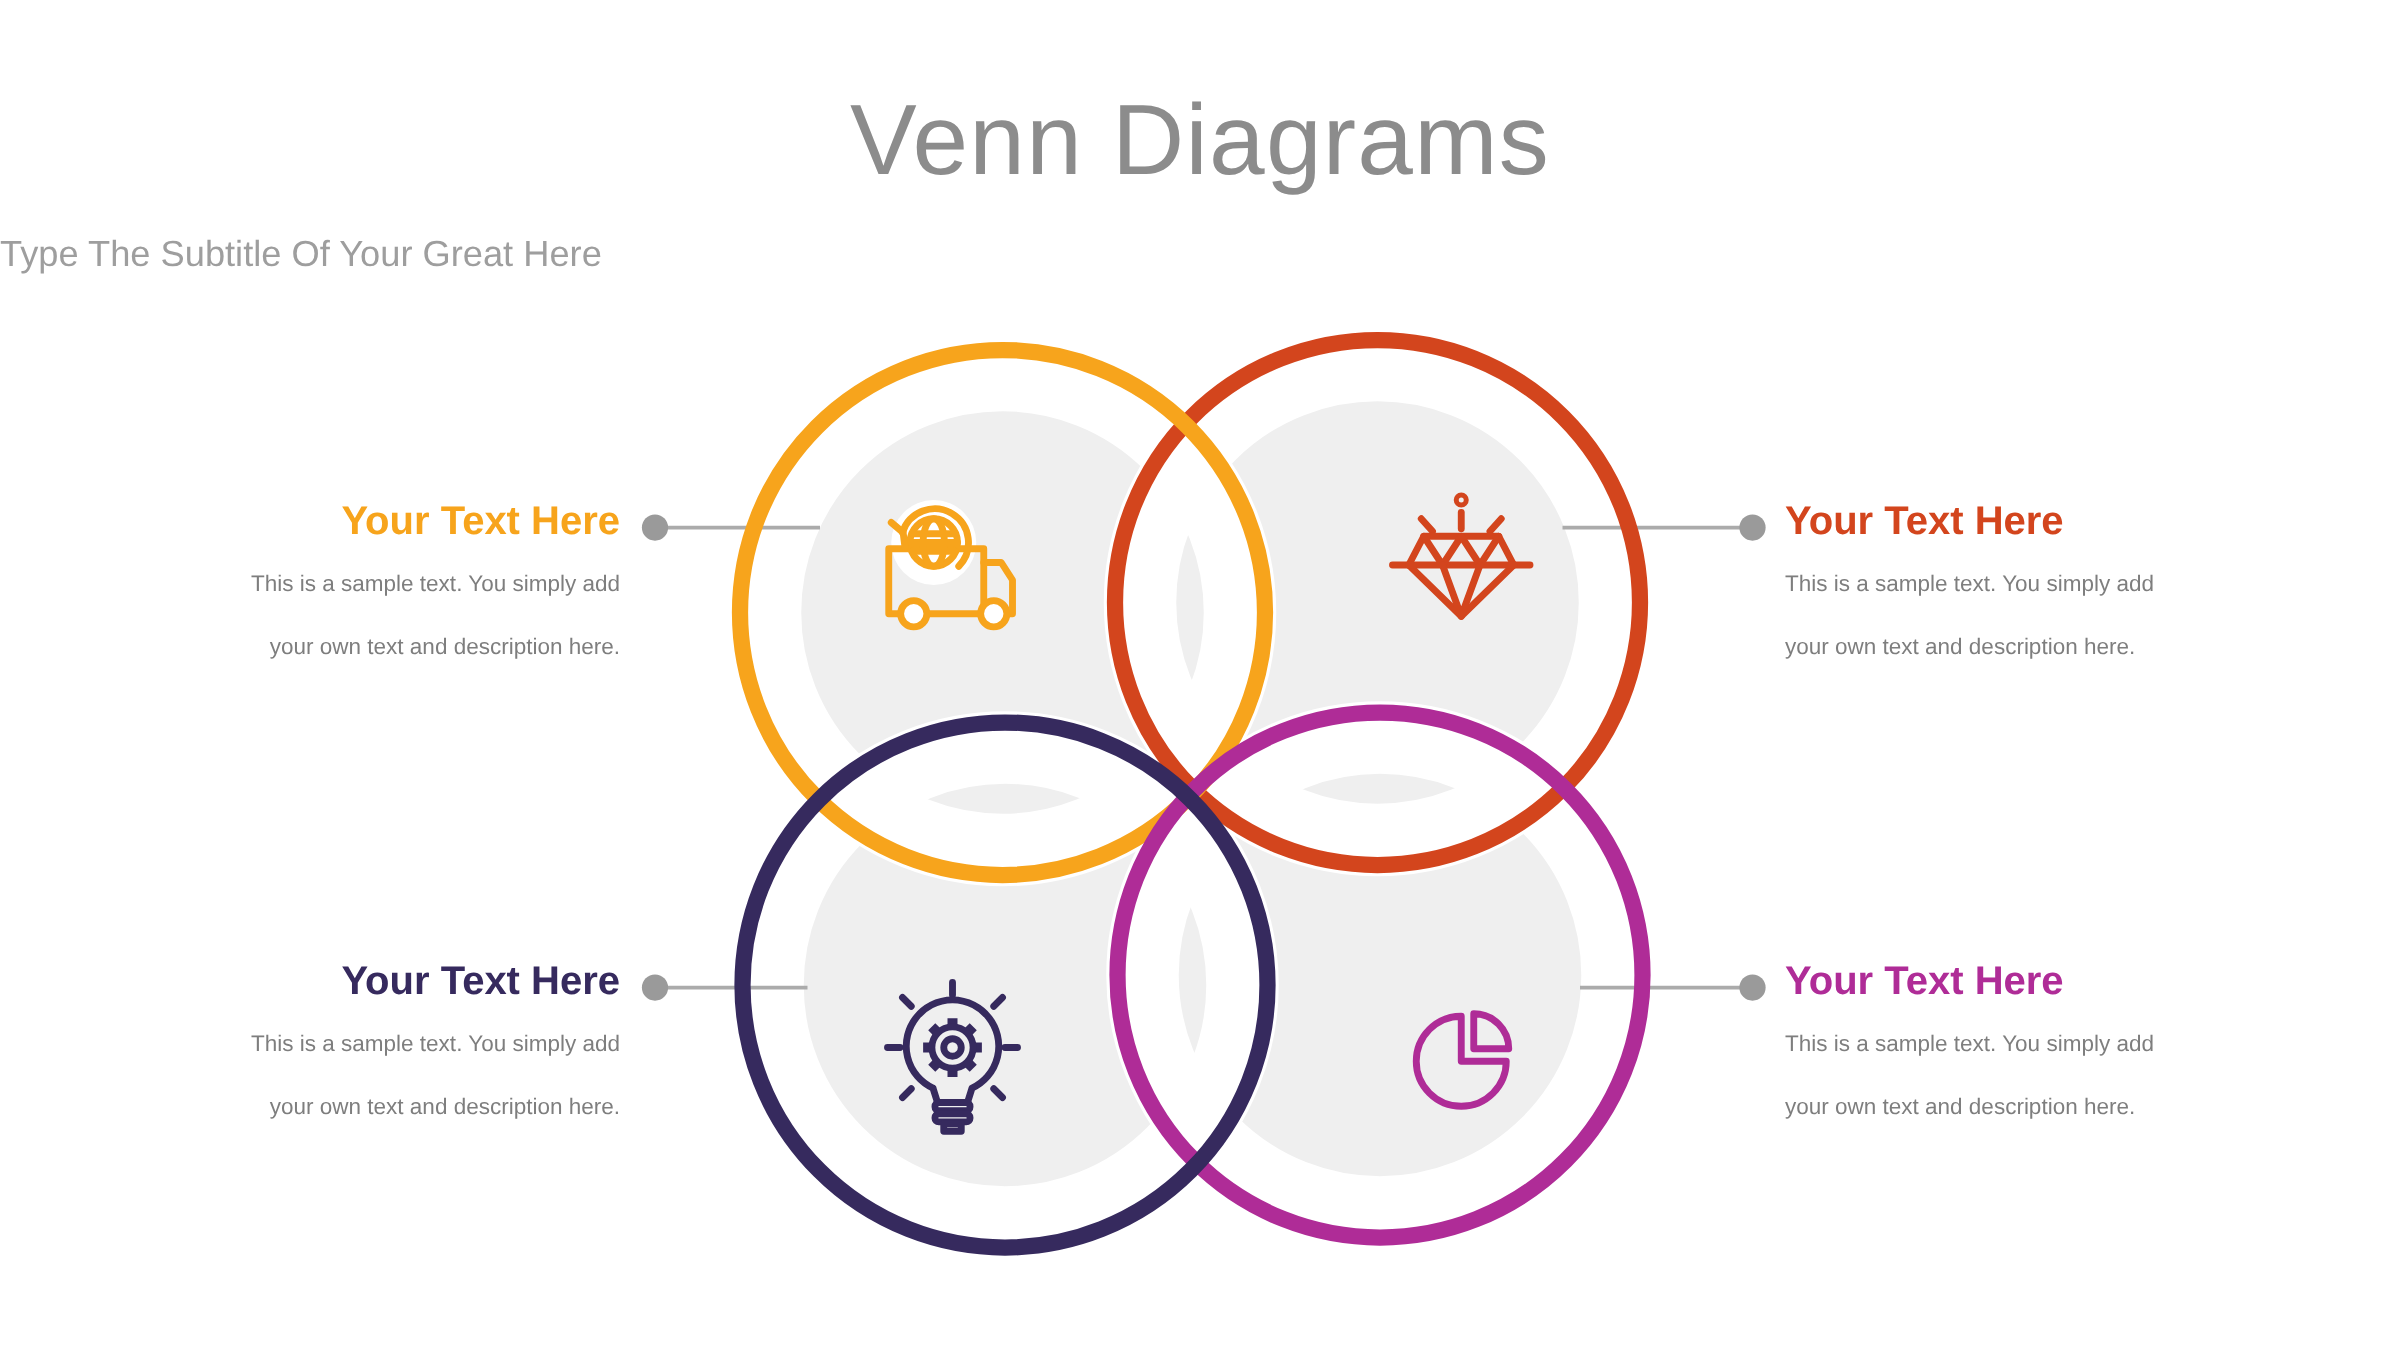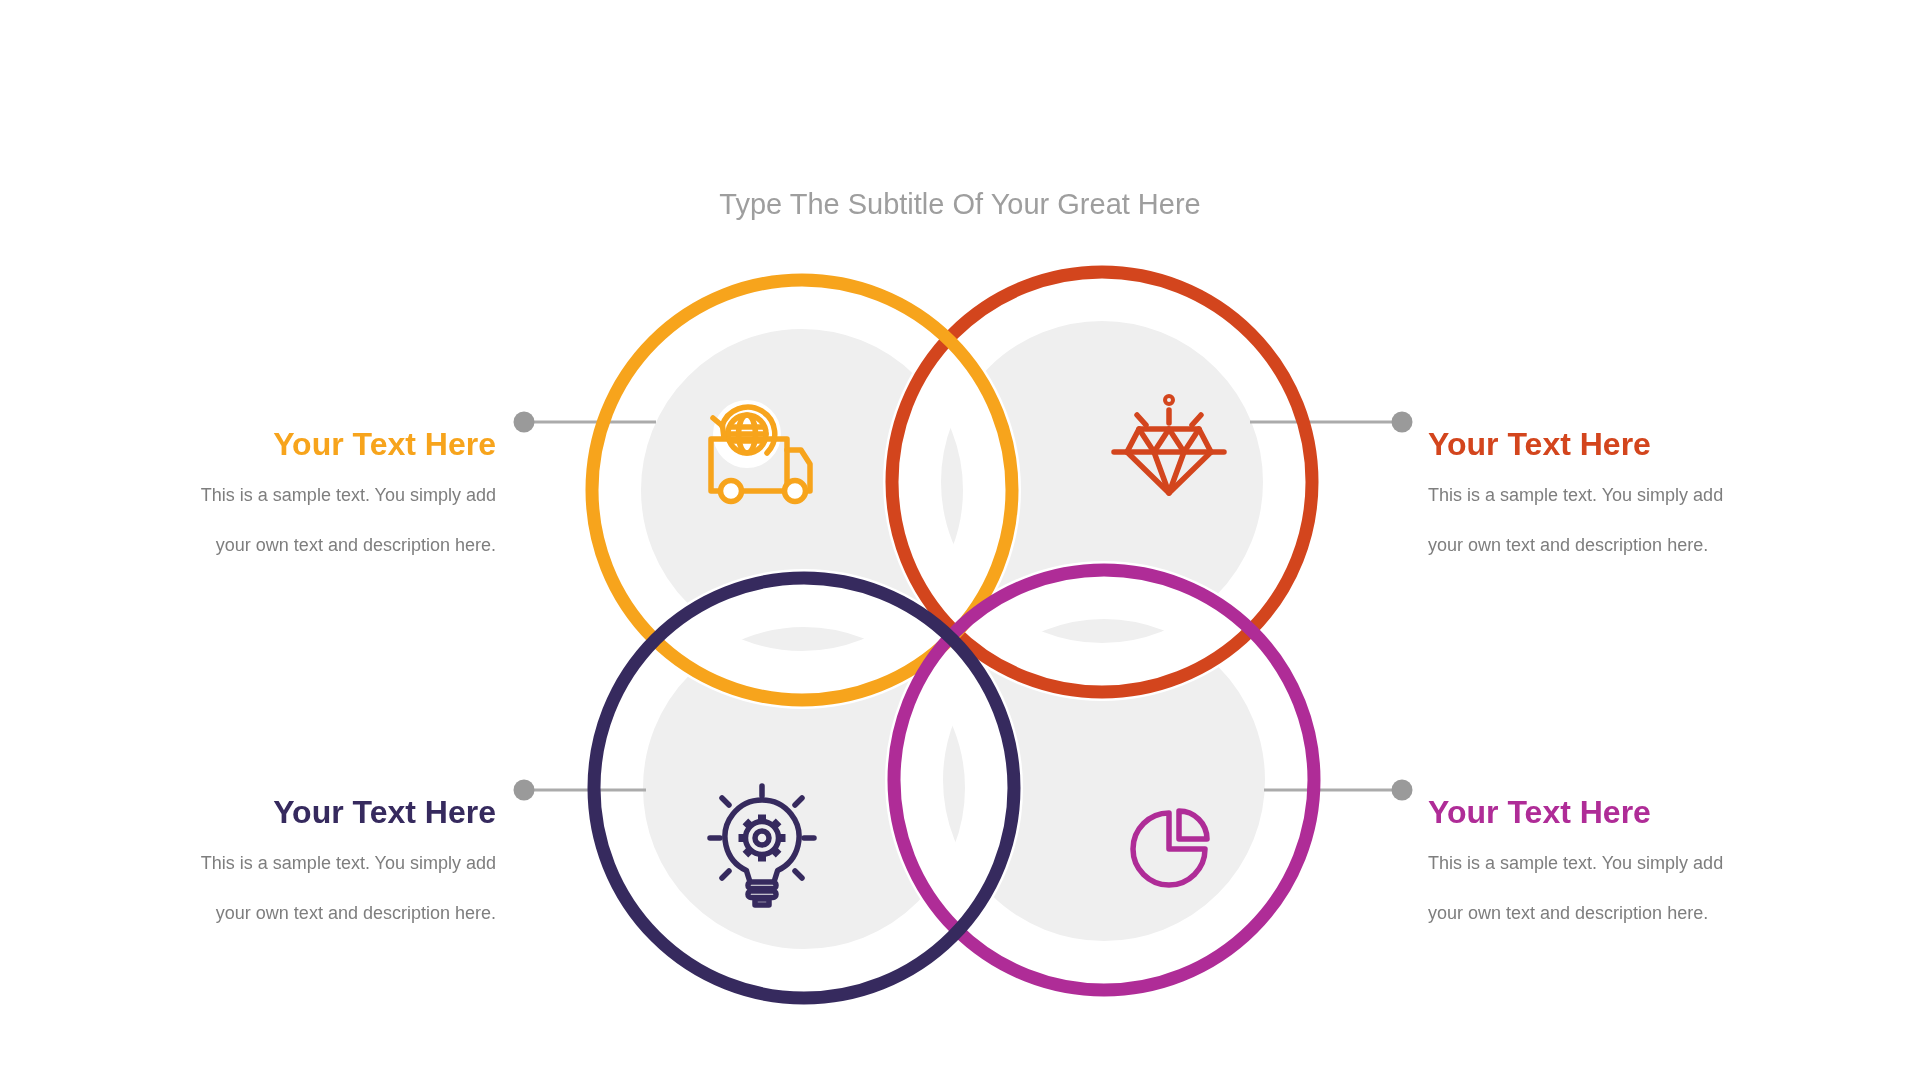--- a/index.html
+++ b/index.html
@@ -1,43 +1,44 @@
 <!DOCTYPE html>
 <html><head>
 <meta charset="utf-8">
 <style>
   html,body{margin:0;padding:0;background:#ffffff;}
   .slide{position:relative;width:1920px;height:1080px;background:#ffffff;overflow:hidden;
          font-family:"Liberation Sans",sans-serif;}
   .title{position:absolute;top:66px;left:0;width:1920px;text-align:center;
          font-size:80px;font-weight:400;letter-spacing:1px;}
-  .subtitle{position:absolute;top:188px;left:0;width:1920px;text-align:center;
+  .subtitle{position:absolute;top:188px;left:0;width:1920px;
             font-size:29px;font-weight:400;}
   .venn{position:absolute;left:0;top:0;}
   .annulus{fill:none;stroke:#ffffff;stroke-width:58;}
   .ring{fill:none;stroke-width:13;}
   .connector-line{stroke-width:3;}
   .icon{fill:none;stroke-width:5.5;stroke-linecap:round;stroke-linejoin:round;}
   .icon .halo{fill:#ffffff;stroke:none;}
   .icon .whitefill{fill:#ffffff;}
   .icon .teeth{stroke-width:8;stroke-linecap:butt;}
   .icon .soliddot{stroke-width:8;}
-  .tb{position:absolute;width:430px;margin-top:28px;}
+  .tb{position:absolute;width:430px;}
   .tb .tb-heading{margin:0 0 8px 0;font-size:32px;font-weight:bold;line-height:36px;}
   .tb .tb-line{font-size:18px;line-height:50px;}
   .tb-tl{right:1424px;top:398px;text-align:right;}
   .tb-tr{left:1428px;top:398px;text-align:left;}
   .tb-bl{right:1424px;top:766px;text-align:right;}
   .tb-br{left:1428px;top:766px;text-align:left;}
 </style>
 </head>
 <body>
 
 <div class="slide">
 
+  <div class="title" style="color: rgb(140, 140, 140);">Venn Diagrams</div>
   <div class="subtitle" style="color: rgb(158, 158, 158);">Type The Subtitle Of Your Great Here</div>
 
   <svg class="venn" width="1920" height="1080" viewBox="0 0 1920 1080">
 
     <circle cx="802" cy="490" r="162" fill="#EFEFEF"></circle>
     <circle cx="1102" cy="482" r="162" fill="#EFEFEF"></circle>
     <circle cx="804" cy="788" r="162" fill="#EFEFEF"></circle>
     <circle cx="1104" cy="780" r="162" fill="#EFEFEF"></circle>
 
     <circle class="annulus" cx="802" cy="490" r="190"></circle>

